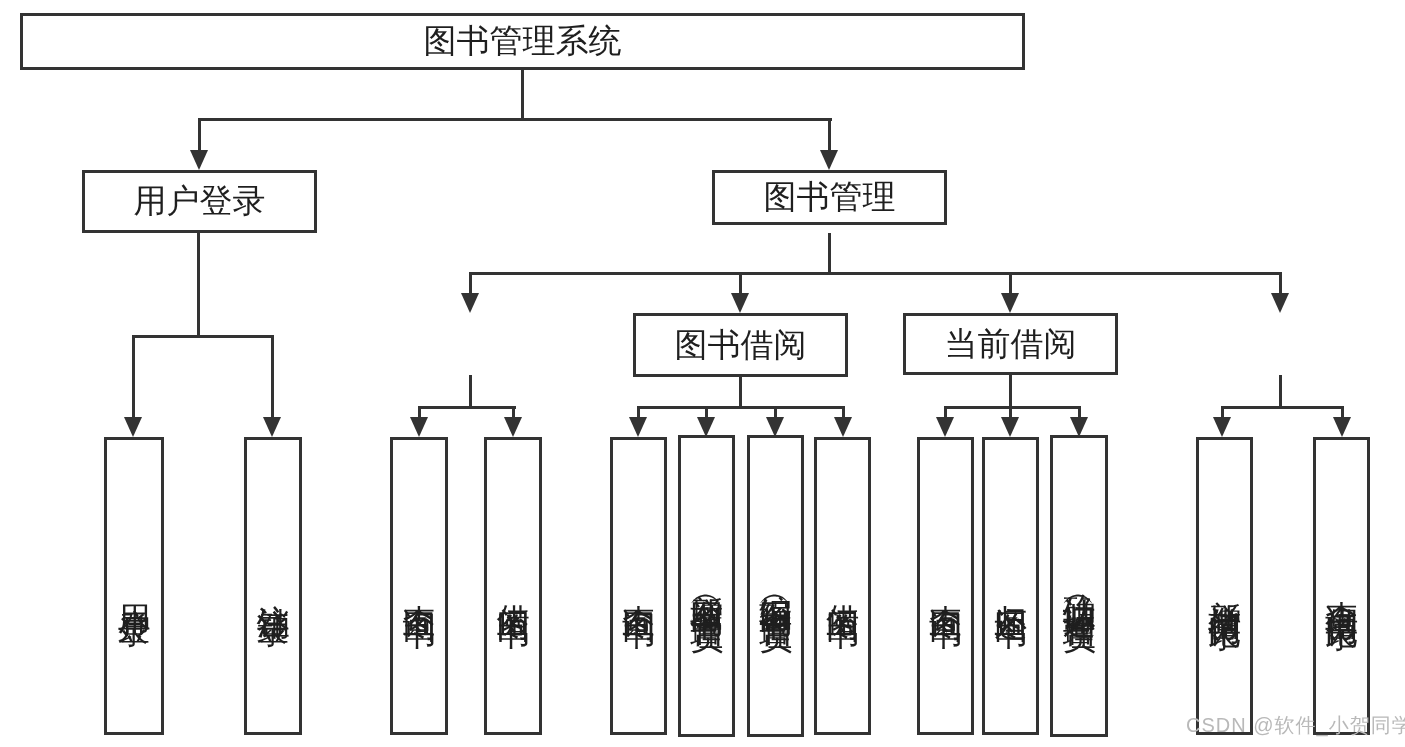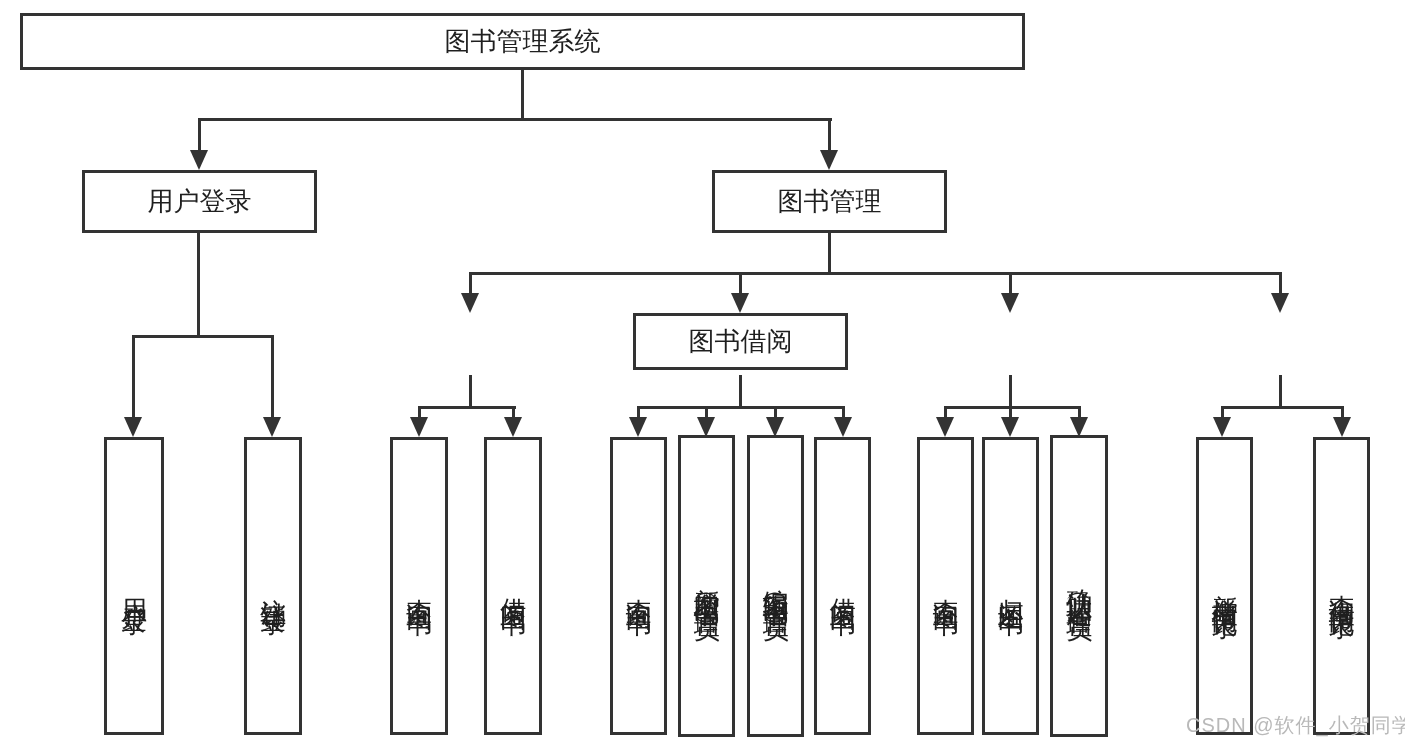--- a/index.html
+++ b/index.html
@@ -18,21 +18,21 @@
     color:var(--text);
   }
   .node{
     position:absolute;
     box-sizing:border-box;
     border:3px solid var(--line);
     background:#ffffff;
     display:flex;
     align-items:center;
     justify-content:center;
-    font-size:26px;
+    font-size:33px;
     text-align:center;
   }
   .node .lbl{display:block;white-space:nowrap;}
   .leaf .lbl{
     writing-mode:vertical-rl;
     white-space:normal;
     letter-spacing:4px;
     line-height:1.05;
   }
   .cl{ 
@@ -116,26 +116,29 @@
       <div class="ca" style="left: 1333px; top: 417px;"></div>
     </div>
 
   <div class="node" style="left:20px;top:13px;width:1005px;height:57px">
     <span class="lbl">图书管理系统</span>
   </div>
 
   <div class="node" style="left:82px;top:170px;width:235px;height:63px">
     <span class="lbl">用户登录</span>
   </div>
-  <div class="node" style="left:712px;top:170px;width:235px;height:63px">
+  <div class="node" style="left:712px;top:170px;width:235px;height:55px">
     <span class="lbl">图书管理</span>
   </div>
 
-  <div class="node" style="left:633px;top:313px;width:215px;height:57px">
+  <div class="node" style="left:633px;top:313px;width:215px;height:64px">
     <span class="lbl">图书借阅</span>
+  </div>
+  <div class="node" style="left:903px;top:313px;width:215px;height:62px">
+    <span class="lbl">当前借阅</span>
   </div>
 
   <div class="node leaf" style="left:104px;top:437px;width:60px;height:298px">
     <span class="lbl">用户登录</span>
   </div>
   <div class="node leaf" style="left:244px;top:437px;width:58px;height:298px">
     <span class="lbl">注销登录</span>
   </div>
 
   <div class="node leaf" style="left:390px;top:437px;width:58px;height:298px">

